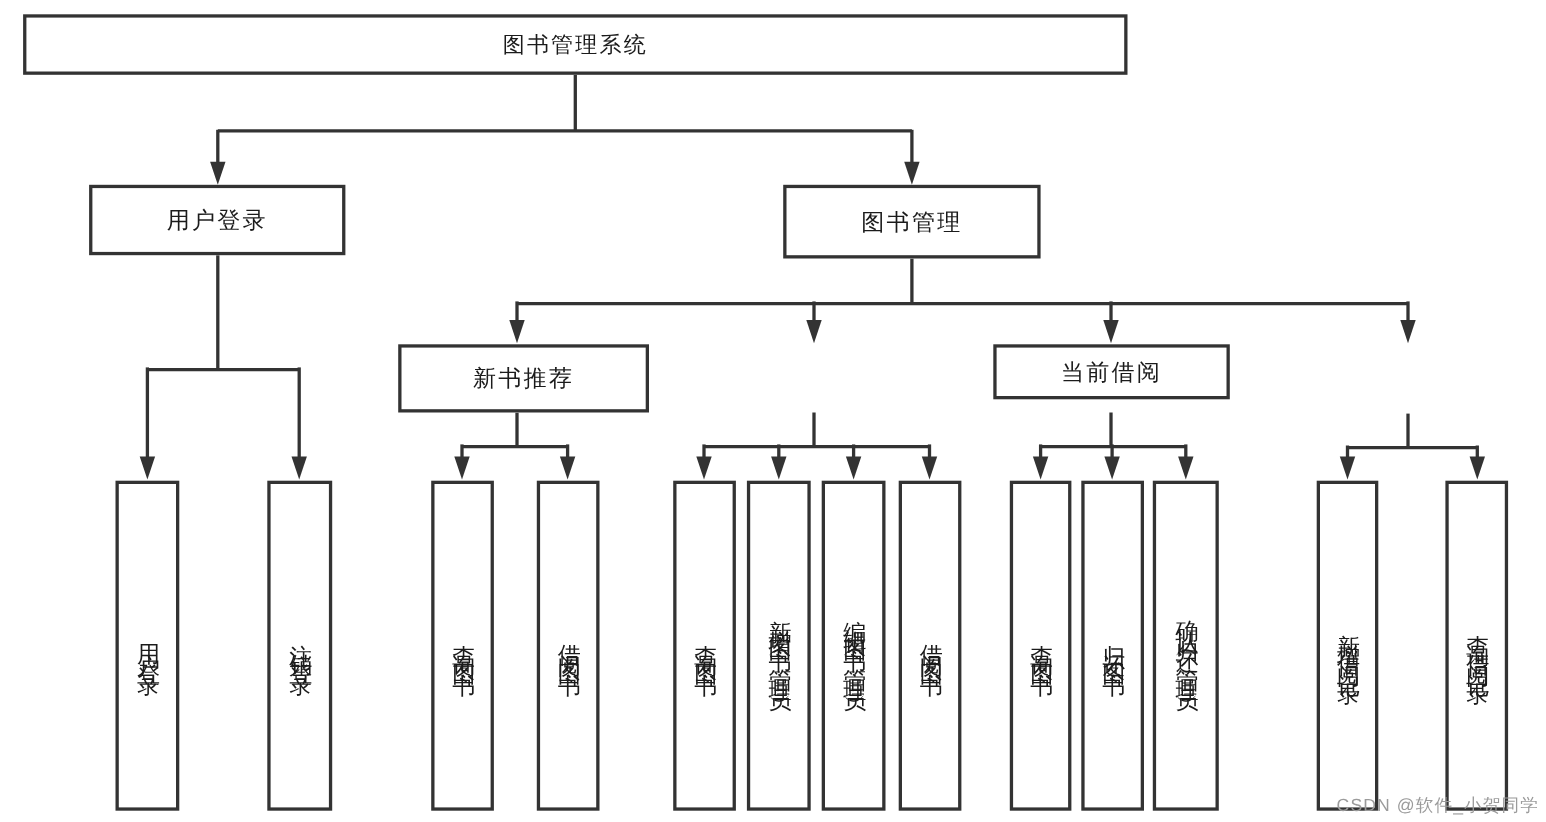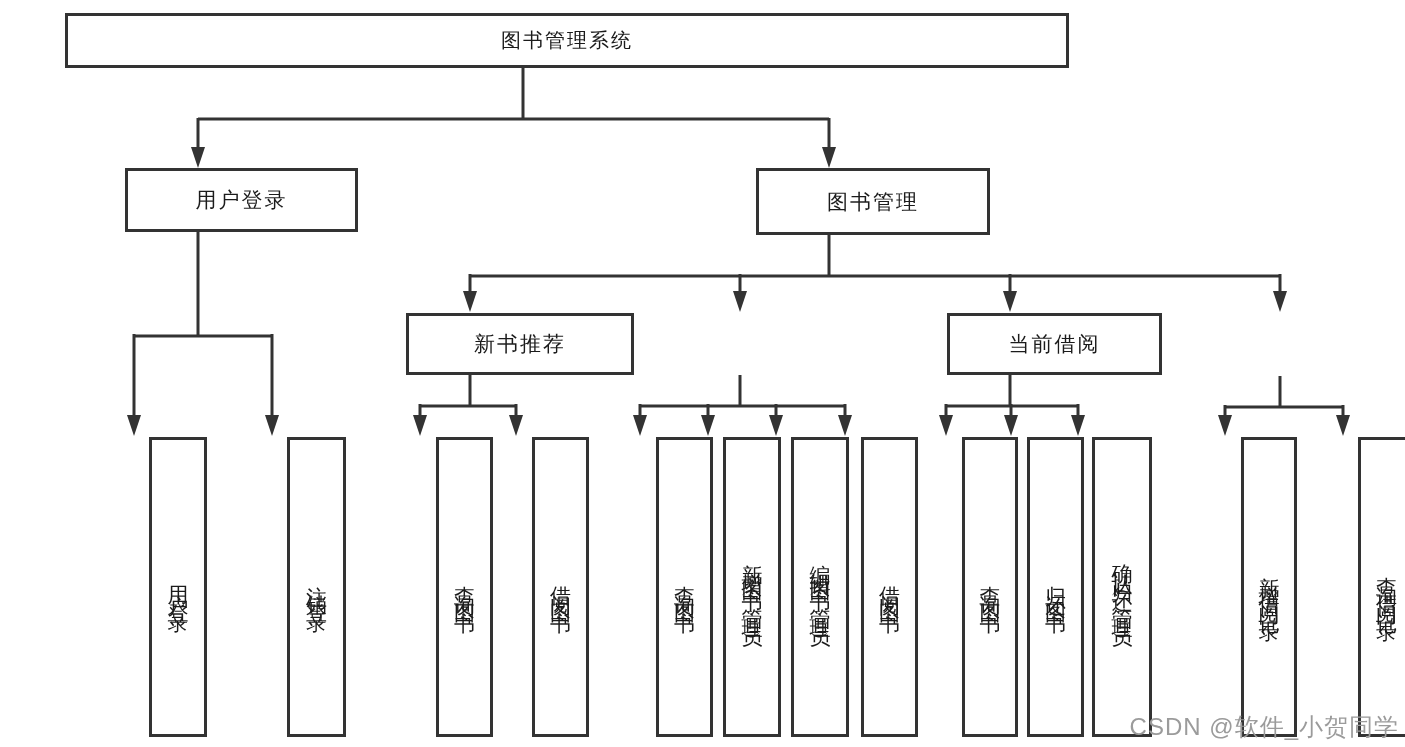--- a/index.html
+++ b/index.html
@@ -12,37 +12,36 @@
   }
   .wires { position:absolute; left:0; top:0; z-index:0; }
   .n {
     position:absolute;
     box-sizing:border-box;
     background:#ffffff;
     border:3px solid #333333;
     display:flex; align-items:center; justify-content:center;
     color:#1b1b1b;
     z-index:1;
-    margin-left:44px;
   }
   .n-title { font-size:20px; letter-spacing:2px; }
   .n-h     { font-size:21px; letter-spacing:2px; }
   .n-v span.vtxt {
     writing-mode:vertical-rl;
     text-orientation:mixed;
     font-size:21px;
     letter-spacing:9px;
     line-height:1.15;
     white-space:nowrap;
   }
   .watermark {
     position:absolute;
     right:6px; bottom:4px;
     z-index:2;
-    font-size:24px;
+    font-size:16px;
     color:#9b9b9b;
     letter-spacing:1px;
   }
 </style>
 </head>
 <body>
 
 <div class="canvas">
 
   <svg class="wires" width="1405" height="747" viewBox="0 0 1405 747" aria-hidden="true">
@@ -118,21 +117,21 @@
   <div class="n n-h" style="left:81px;top:168px;width:233px;height:64px;">
     <span>用户登录</span>
   </div>
   <div class="n n-h" style="left:712px;top:168px;width:234px;height:67px;justify-content:center;">
     <span>图书管理</span>
   </div>
 
   <div class="n n-h" style="left:362px;top:313px;width:228px;height:62px;">
     <span>新书推荐</span>
   </div>
-  <div class="n n-h" style="left:903px;top:313px;width:215px;height:62px;">
+  <div class="n n-h" style="left:903px;top:313px;width:215px;height:50px;">
     <span>当前借阅</span>
   </div>
 
   <div class="n n-v" style="left:105px;top:437px;width:58px;height:300px;">
     <span class="vtxt">用户登录</span>
   </div>
   <div class="n n-v" style="left:243px;top:437px;width:59px;height:300px;">
     <span class="vtxt">注销登录</span>
   </div>
 

